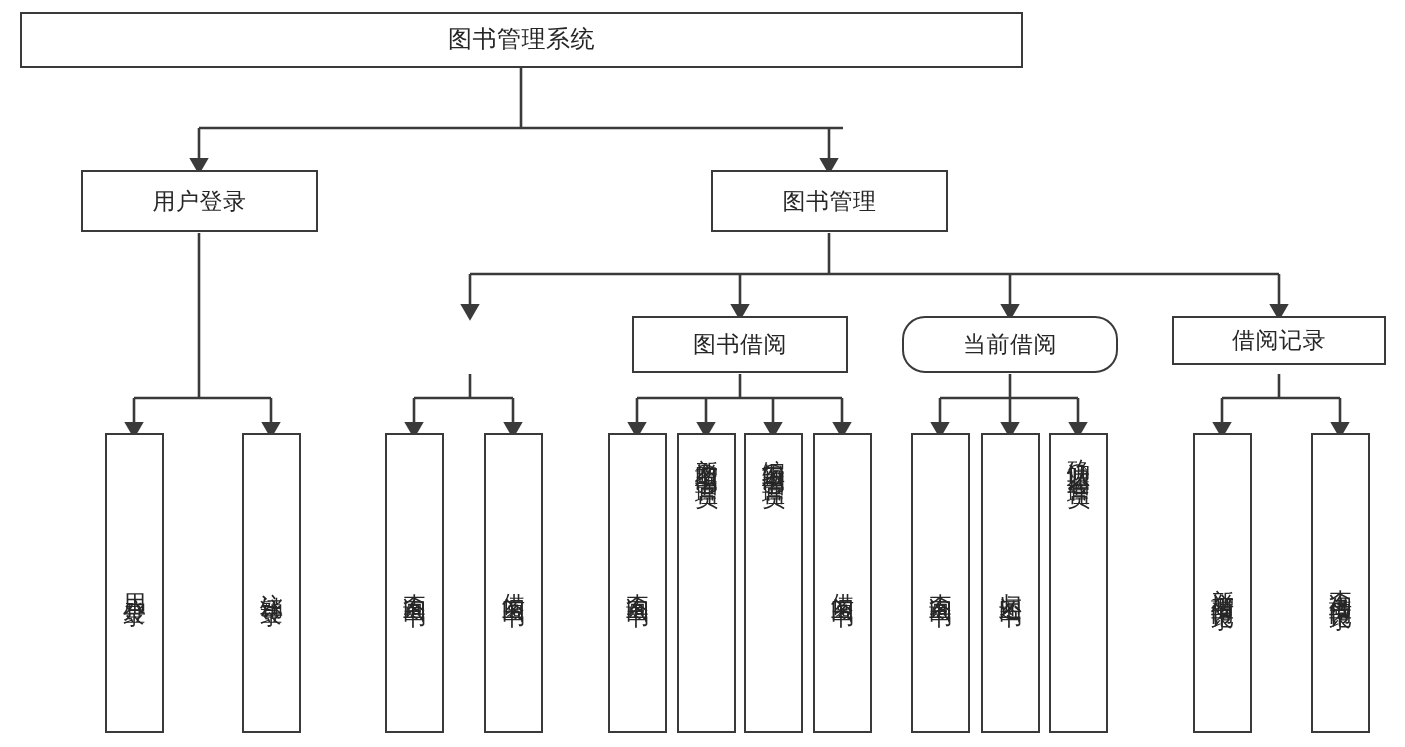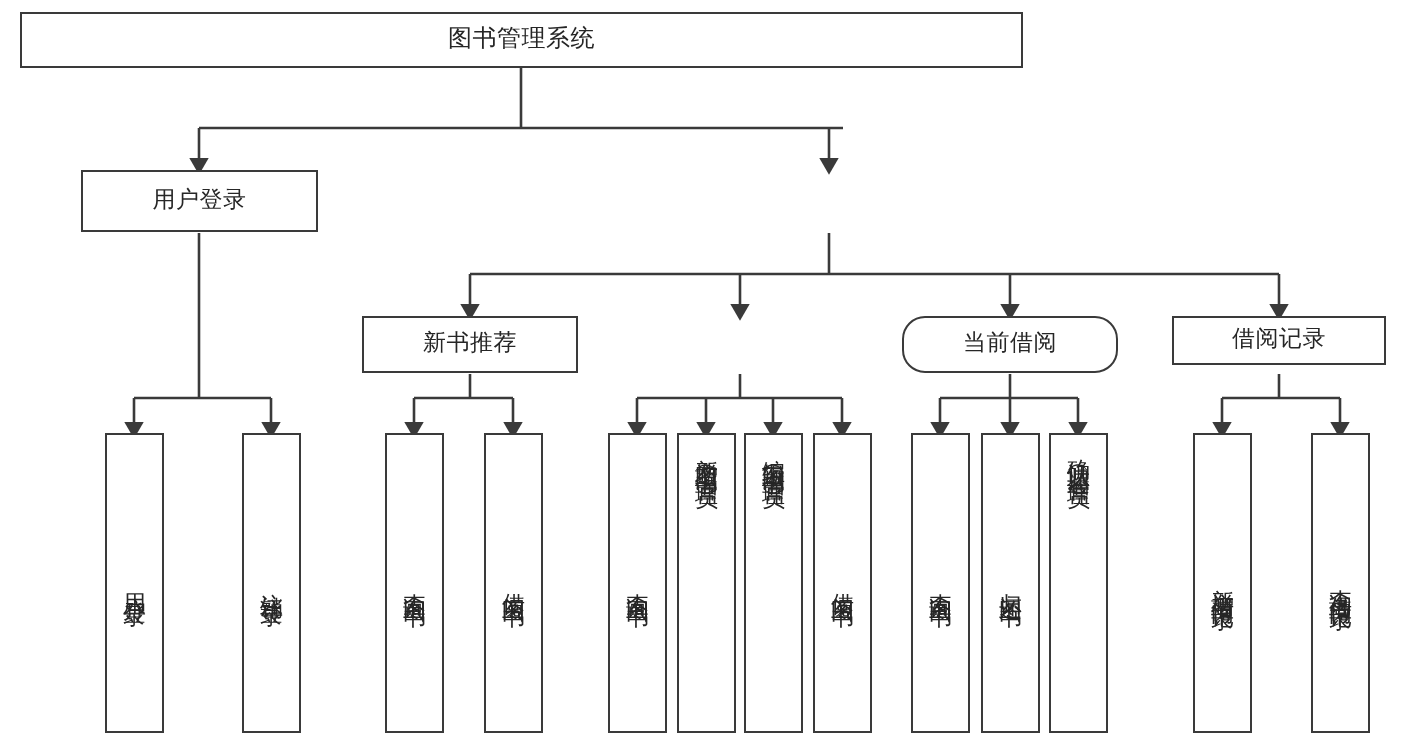--- a/index.html
+++ b/index.html
@@ -38,21 +38,20 @@
   }
   .node-label {
     display: block;
     text-align: center;
     line-height: 1.08;
     letter-spacing: 0.5px;
   }
   
   .node.h {
     padding: 2px 6px;
-    font-family: Liberation Mono, monospace;
   }
   .node.h .node-label {
     font-size: 23px;
     white-space: nowrap;
   }
   .node.h.root .node-label {
     font-size: 24px;
   }
   
   .node.v {
@@ -141,25 +140,28 @@
   </svg>
 
   <div class="node h root" style="left:20px; top:12px; width:1003px; height:56px;">
     <span class="node-label">图书管理系统</span>
   </div>
 
   <div class="node h" style="left:81px; top:170px; width:237px; height:62px;">
     <span class="node-label">用户登录</span>
   </div>
 
-
-  <div class="node h" style="left:362px; top:316px; width:216px; height:57px;">
-    <span class="node-label">新书推荐</span>
-  </div>
-
+  <div class="node h" style="left:711px; top:170px; width:237px; height:62px;">
+    <span class="node-label">图书管理</span>
+  </div>
+
+
+  <div class="node h" style="left:632px; top:316px; width:216px; height:57px;">
+    <span class="node-label">图书借阅</span>
+  </div>
 
   <div class="node h" style="left:902px; top:316px; width:216px; height:57px;border-radius:23px;">
     <span class="node-label">当前借阅</span>
   </div>
 
   <div class="node h" style="left:1172px; top:316px; width:214px; height:49px;">
     <span class="node-label">借阅记录</span>
   </div>
 
   <div class="node v centered" style="left:105px; top:433px; width:59px; height:300px;">

